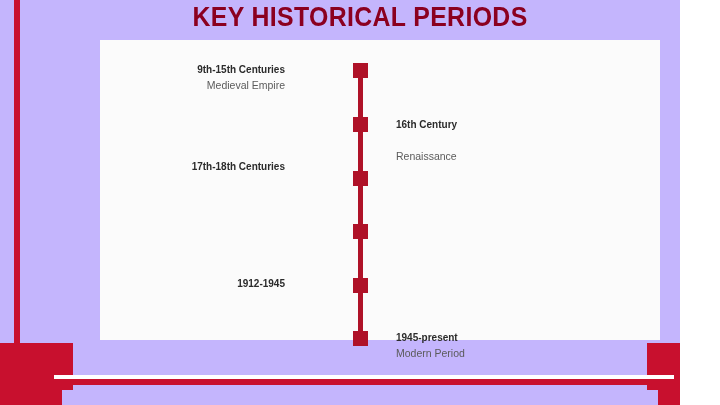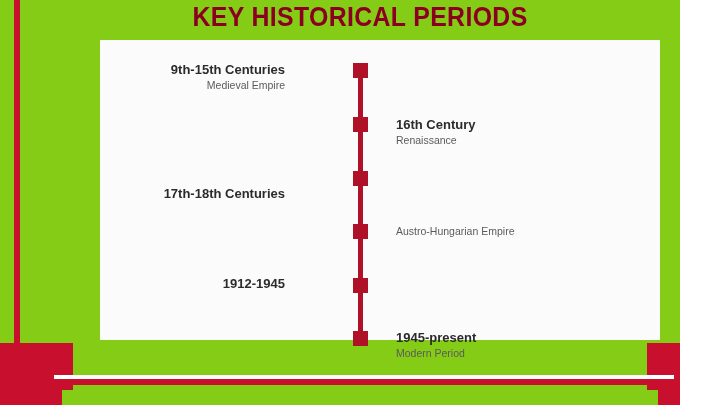--- a/index.html
+++ b/index.html
@@ -11,21 +11,21 @@
     height: 405px;
     overflow: hidden;
     background: #ffffff;
     font-family: "Liberation Sans", "DejaVu Sans", sans-serif;
   }
 
   #slide {
     position: relative;
     width: 680px;
     height: 405px;
-    background: #84cc16;
+    background: #c4b5fd;
     overflow: hidden;
     text-decoration: underline;
   }
 
   
   .panel-tint {
     position: absolute;
     left: 100px;
     top: 40px;
     width: 560px;
@@ -122,21 +122,21 @@
     left: 353px;
     width: 15px;
     height: 15px;
   }
 
   .entry {
     position: absolute;
     font-size: 0;
   }
   .entry .headline {
-    font-size: 13px;
+    font-size: 10px;
     font-weight: bold;
     color: #2b2b2b;
     line-height: 15px;
     white-space: nowrap;
   }
   .entry .sub {
     font-size: 10.5px;
     font-weight: normal;
     color: #5b5b5b;
     line-height: 16px;
@@ -172,29 +172,28 @@
 
   <div id="timeline-layer">
       <div class="marker" style="top: 63px; background: rgb(175, 18, 40);"></div>
       <div class="entry left" style="top: 62px;">
         <div class="headline" style="color: rgb(43, 43, 43);">9th-15th Centuries</div>
         <div class="sub" style="color: rgb(91, 91, 91);">Medieval Empire</div>
       </div>
       <div class="marker" style="top: 117px; background: rgb(175, 18, 40);"></div>
       <div class="entry right" style="top: 117px;">
         <div class="headline" style="color: rgb(43, 43, 43); text-align: center;">16th Century</div>
-        <div class="sub" style="color: rgb(91, 91, 91);">Renaissance</div>
+        <div class="sub" style="color: rgb(91, 91, 91); margin-top: 16px;">Renaissance</div>
       </div>
       <div class="marker" style="top: 171px; background: rgb(175, 18, 40);"></div>
-      <div class="entry left" style="top: 186px;">
+      <div class="entry left" style="top: 159px;">
         <div class="headline" style="color: rgb(43, 43, 43);">17th-18th Centuries</div>
       </div>
       <div class="marker" style="top: 224px; background: rgb(175, 18, 40);"></div>
       <div class="entry right" style="top: 223px;">
-        <div class="sub" style="color: rgb(91, 91, 91);">Austro-Hungarian Empire</div>
       </div>
       <div class="marker" style="top: 278px; background: rgb(175, 18, 40);"></div>
       <div class="entry left" style="top: 276px;">
         <div class="headline" style="color: rgb(43, 43, 43);">1912-1945</div>
       </div>
       <div class="marker" style="top: 331px; background: rgb(175, 18, 40);"></div>
       <div class="entry right" style="top: 330px;">
         <div class="headline" style="color: rgb(43, 43, 43);">1945-present</div>
         <div class="sub" style="color: rgb(91, 91, 91);">Modern Period</div>
       </div>

